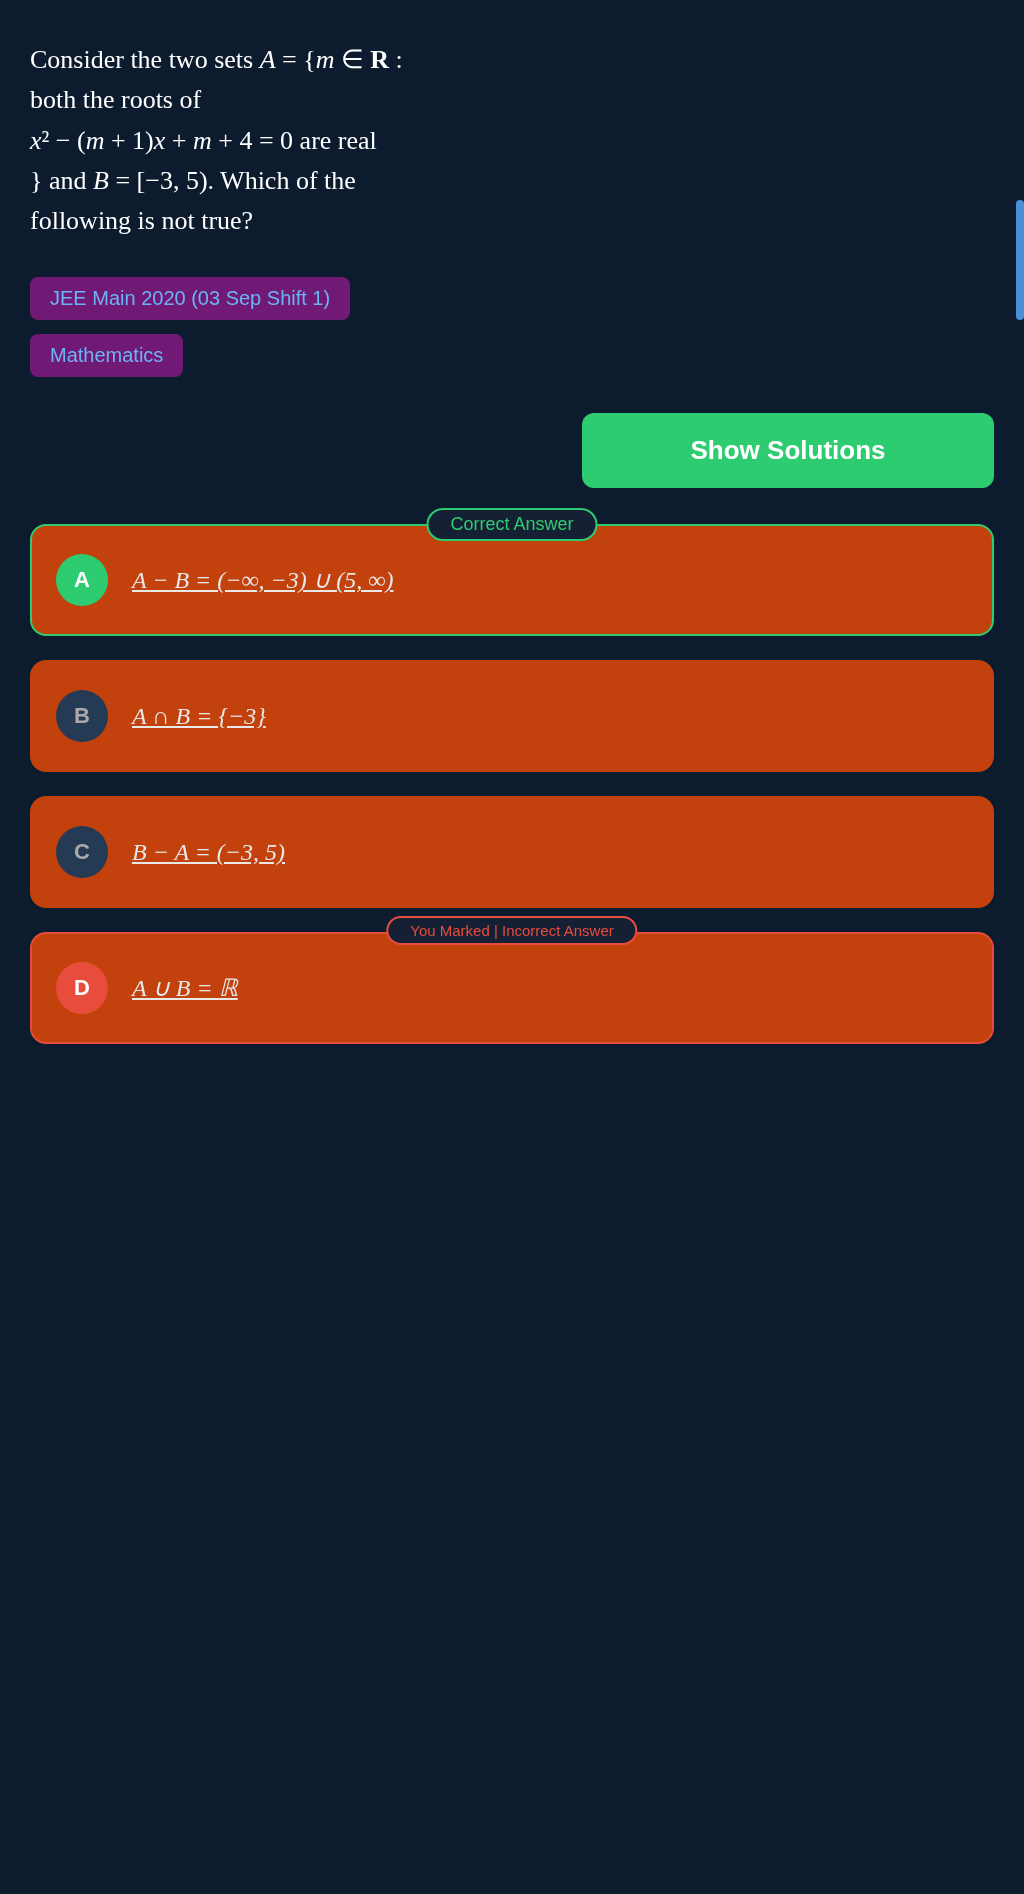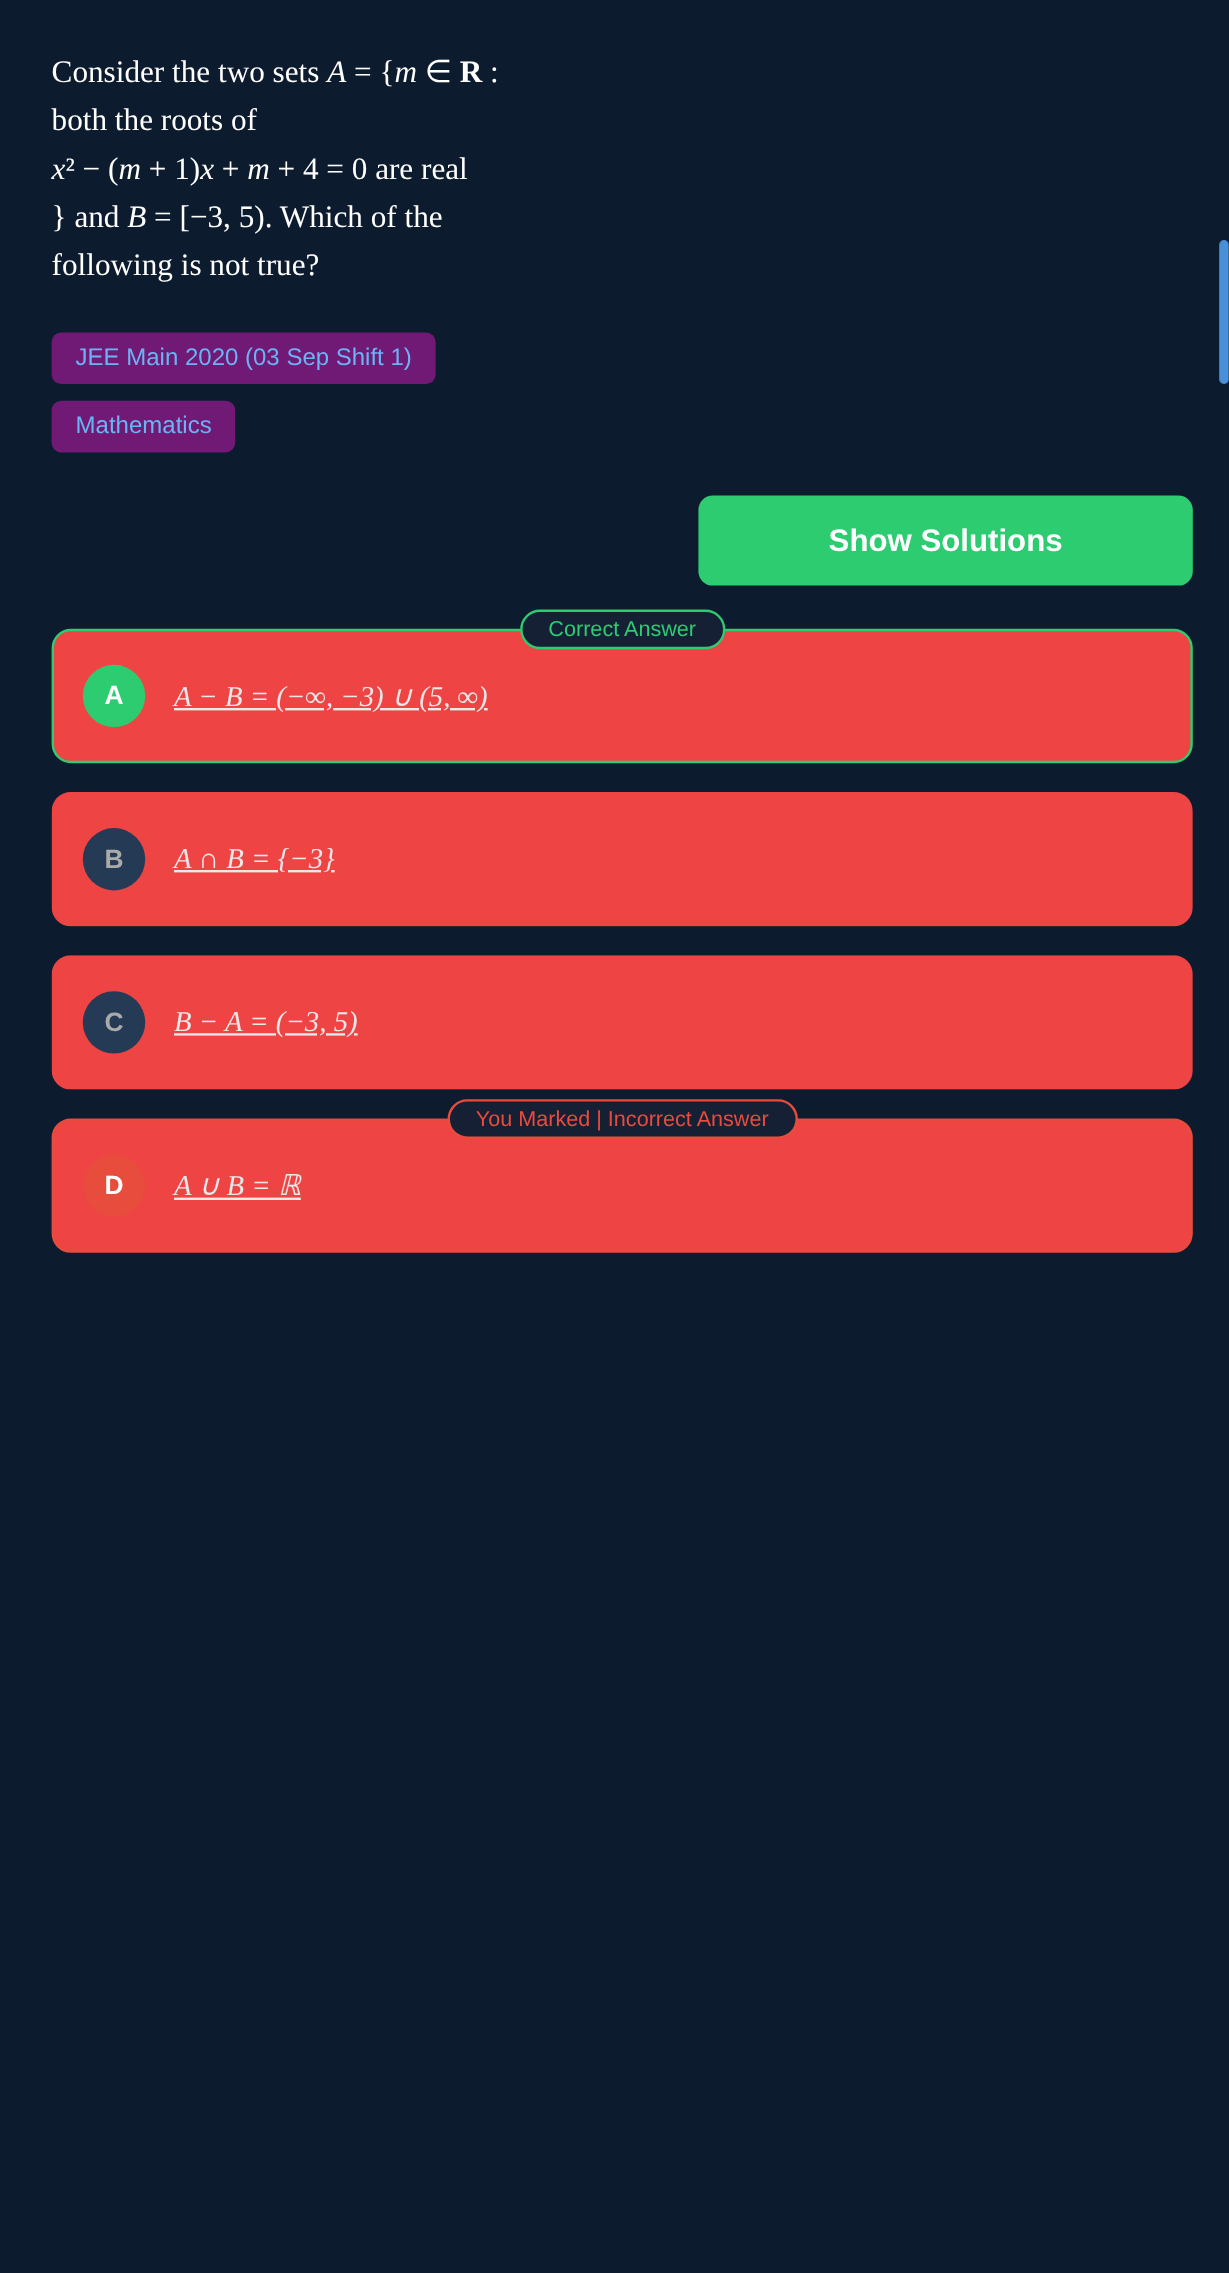--- a/index.html
+++ b/index.html
@@ -9,21 +9,20 @@
       font-family: 'Georgia', serif;
       color: #ffffff;
       width: 1024px;
       min-height: 1894px;
       overflow-x: hidden;
     }
 
     .page-container {
       padding: 40px 30px 60px 30px;
       max-width: 1024px;
-      margin-left: 13px;
     }
 
     .question-text {
       font-size: 26px;
       line-height: 1.55;
       color: #ffffff;
       margin-bottom: 36px;
       font-family: 'Georgia', serif;
     }
 
@@ -64,21 +63,21 @@
       text-align: center;
     }
 
     .answer-options {
       display: flex;
       flex-direction: column;
       gap: 24px;
     }
 
     .option-card {
-      background-color: #ef4444;
+      background-color: #c2410c;
       border-radius: 16px;
       padding: 28px 28px 28px 24px;
       display: flex;
       align-items: center;
       gap: 24px;
       position: relative;
       border: 2px solid transparent;
     }
 
     .option-card.correct {
@@ -107,21 +106,21 @@
     .incorrect-label {
       position: absolute;
       top: -18px;
       left: 50%;
       transform: translateX(-50%);
       background-color: #162035;
       color: #e74c3c;
       border: 2px solid #e74c3c;
       border-radius: 20px;
       padding: 4px 22px;
-      font-size: 18px;
+      font-size: 15px;
       font-family: Arial, sans-serif;
       white-space: nowrap;
     }
 
     .option-letter {
       width: 52px;
       height: 52px;
       border-radius: 50%;
       display: flex;
       align-items: center;

